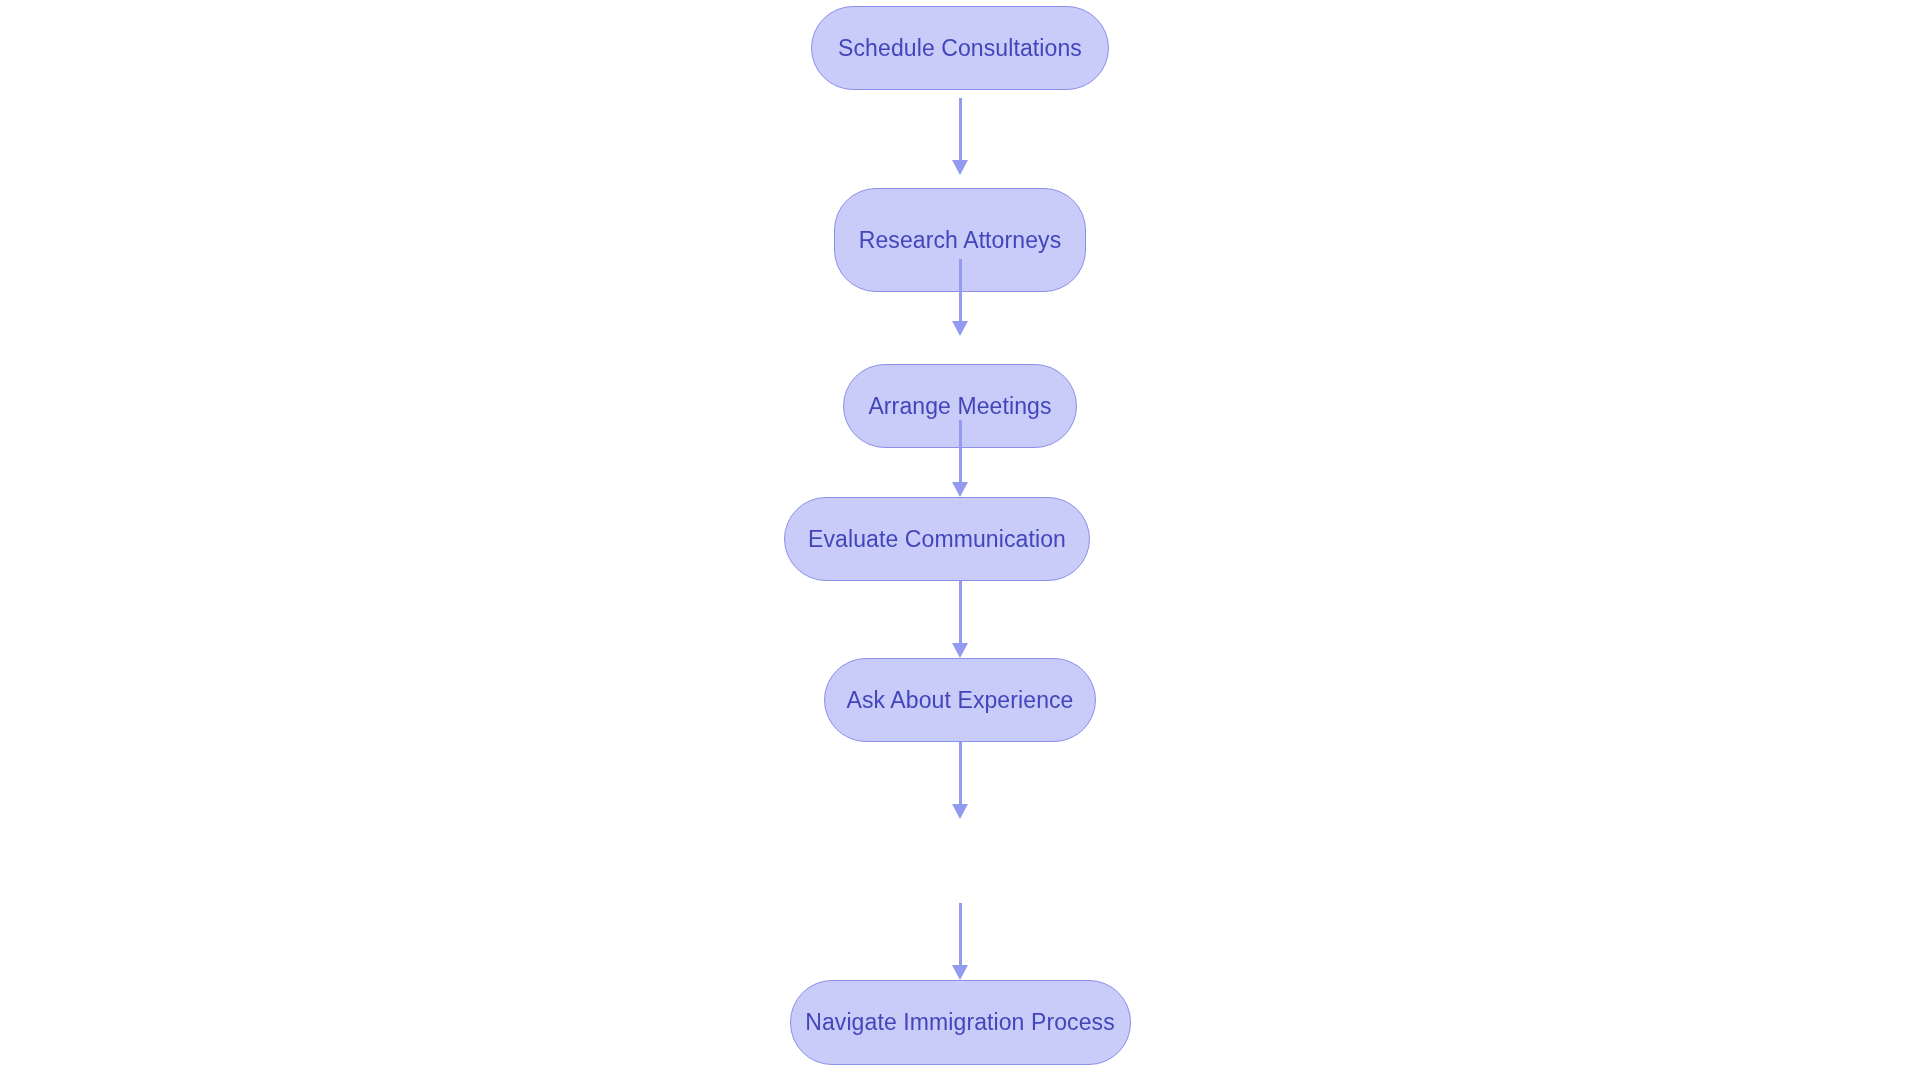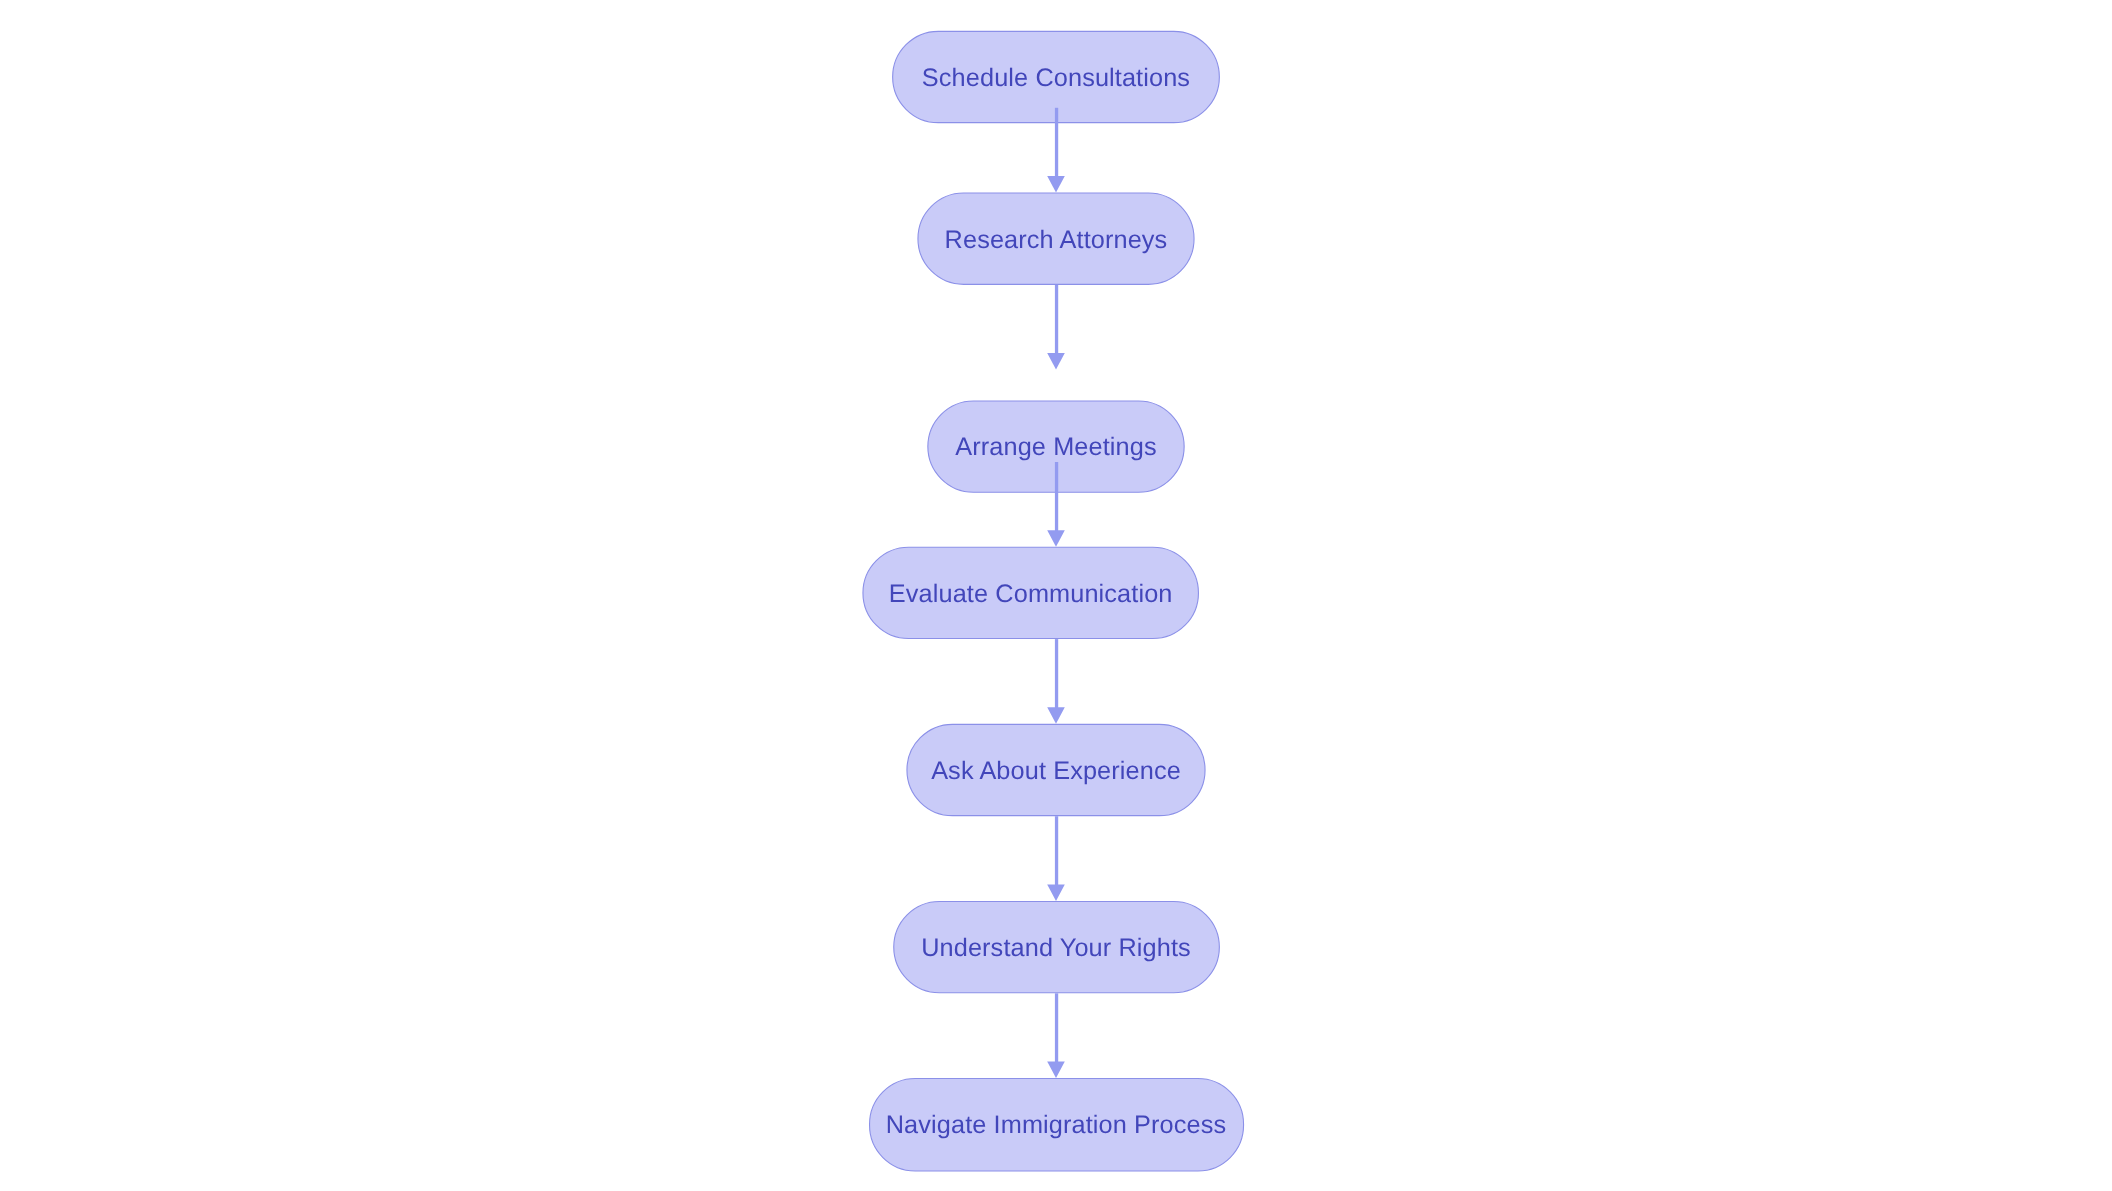--- a/index.html
+++ b/index.html
@@ -52,37 +52,34 @@
     height: 0;
     border-left: 8px solid transparent;
     border-right: 8px solid transparent;
     border-top: 15px solid var(--arrow, #939bf0);
   }
 </style>
 </head>
 <body>
 
 <div class="canvas" id="canvas" style="--bg: #ffffff; --node-fill: #c9cbf8; --node-border: #8b90e8; --node-text: #4246ba; --arrow: #939bf0;">
-    <div class="flow-node" style="top: 28px; left: 811px; width: 298px; height: 84px; border-radius: 42px;">
+    <div class="flow-node" style="top: 6px; left: 811px; width: 298px; height: 84px; border-radius: 42px;">
       <span class="node-label">Schedule Consultations</span>
     </div>
-    <div class="flow-node" style="top: 175px; left: 834px; width: 252px; height: 84px; border-radius: 42px;">
+    <div class="flow-node" style="top: 188px; left: 834px; width: 252px; height: 104px; border-radius: 42px;">
       <span class="node-label">Research Attorneys</span>
     </div>
     <div class="flow-node" style="top: 336px; left: 843px; width: 234px; height: 84px; border-radius: 42px; margin-top: 28px;">
       <span class="node-label">Arrange Meetings</span>
     </div>
     <div class="flow-node" style="top: 497px; left: 784px; width: 306px; height: 84px; border-radius: 42px;">
       <span class="node-label">Evaluate Communication</span>
     </div>
     <div class="flow-node" style="top: 658px; left: 824px; width: 272px; height: 84px; border-radius: 42px; text-align: right;">
       <span class="node-label">Ask About Experience</span>
-    </div>
-    <div class="flow-node" style="top: 819px; left: 811.5px; width: 297px; height: 84px; border-radius: 42px;">
-      <span class="node-label">Understand Your Rights</span>
     </div>
     <div class="flow-node" style="top: 980px; left: 789.5px; width: 341px; height: 85px; border-radius: 42px;">
       <span class="node-label">Navigate Immigration Process</span>
     </div>
     <div class="flow-arrow" style="left: 952px; top: 98px; height: 77px;">
       <div class="arrow-line" style="height: 63px;"></div>
       <div class="arrow-head"></div>
     </div>
     <div class="flow-arrow" style="left: 952px; top: 259px; height: 77px;">
       <div class="arrow-line" style="height: 63px;"></div>

